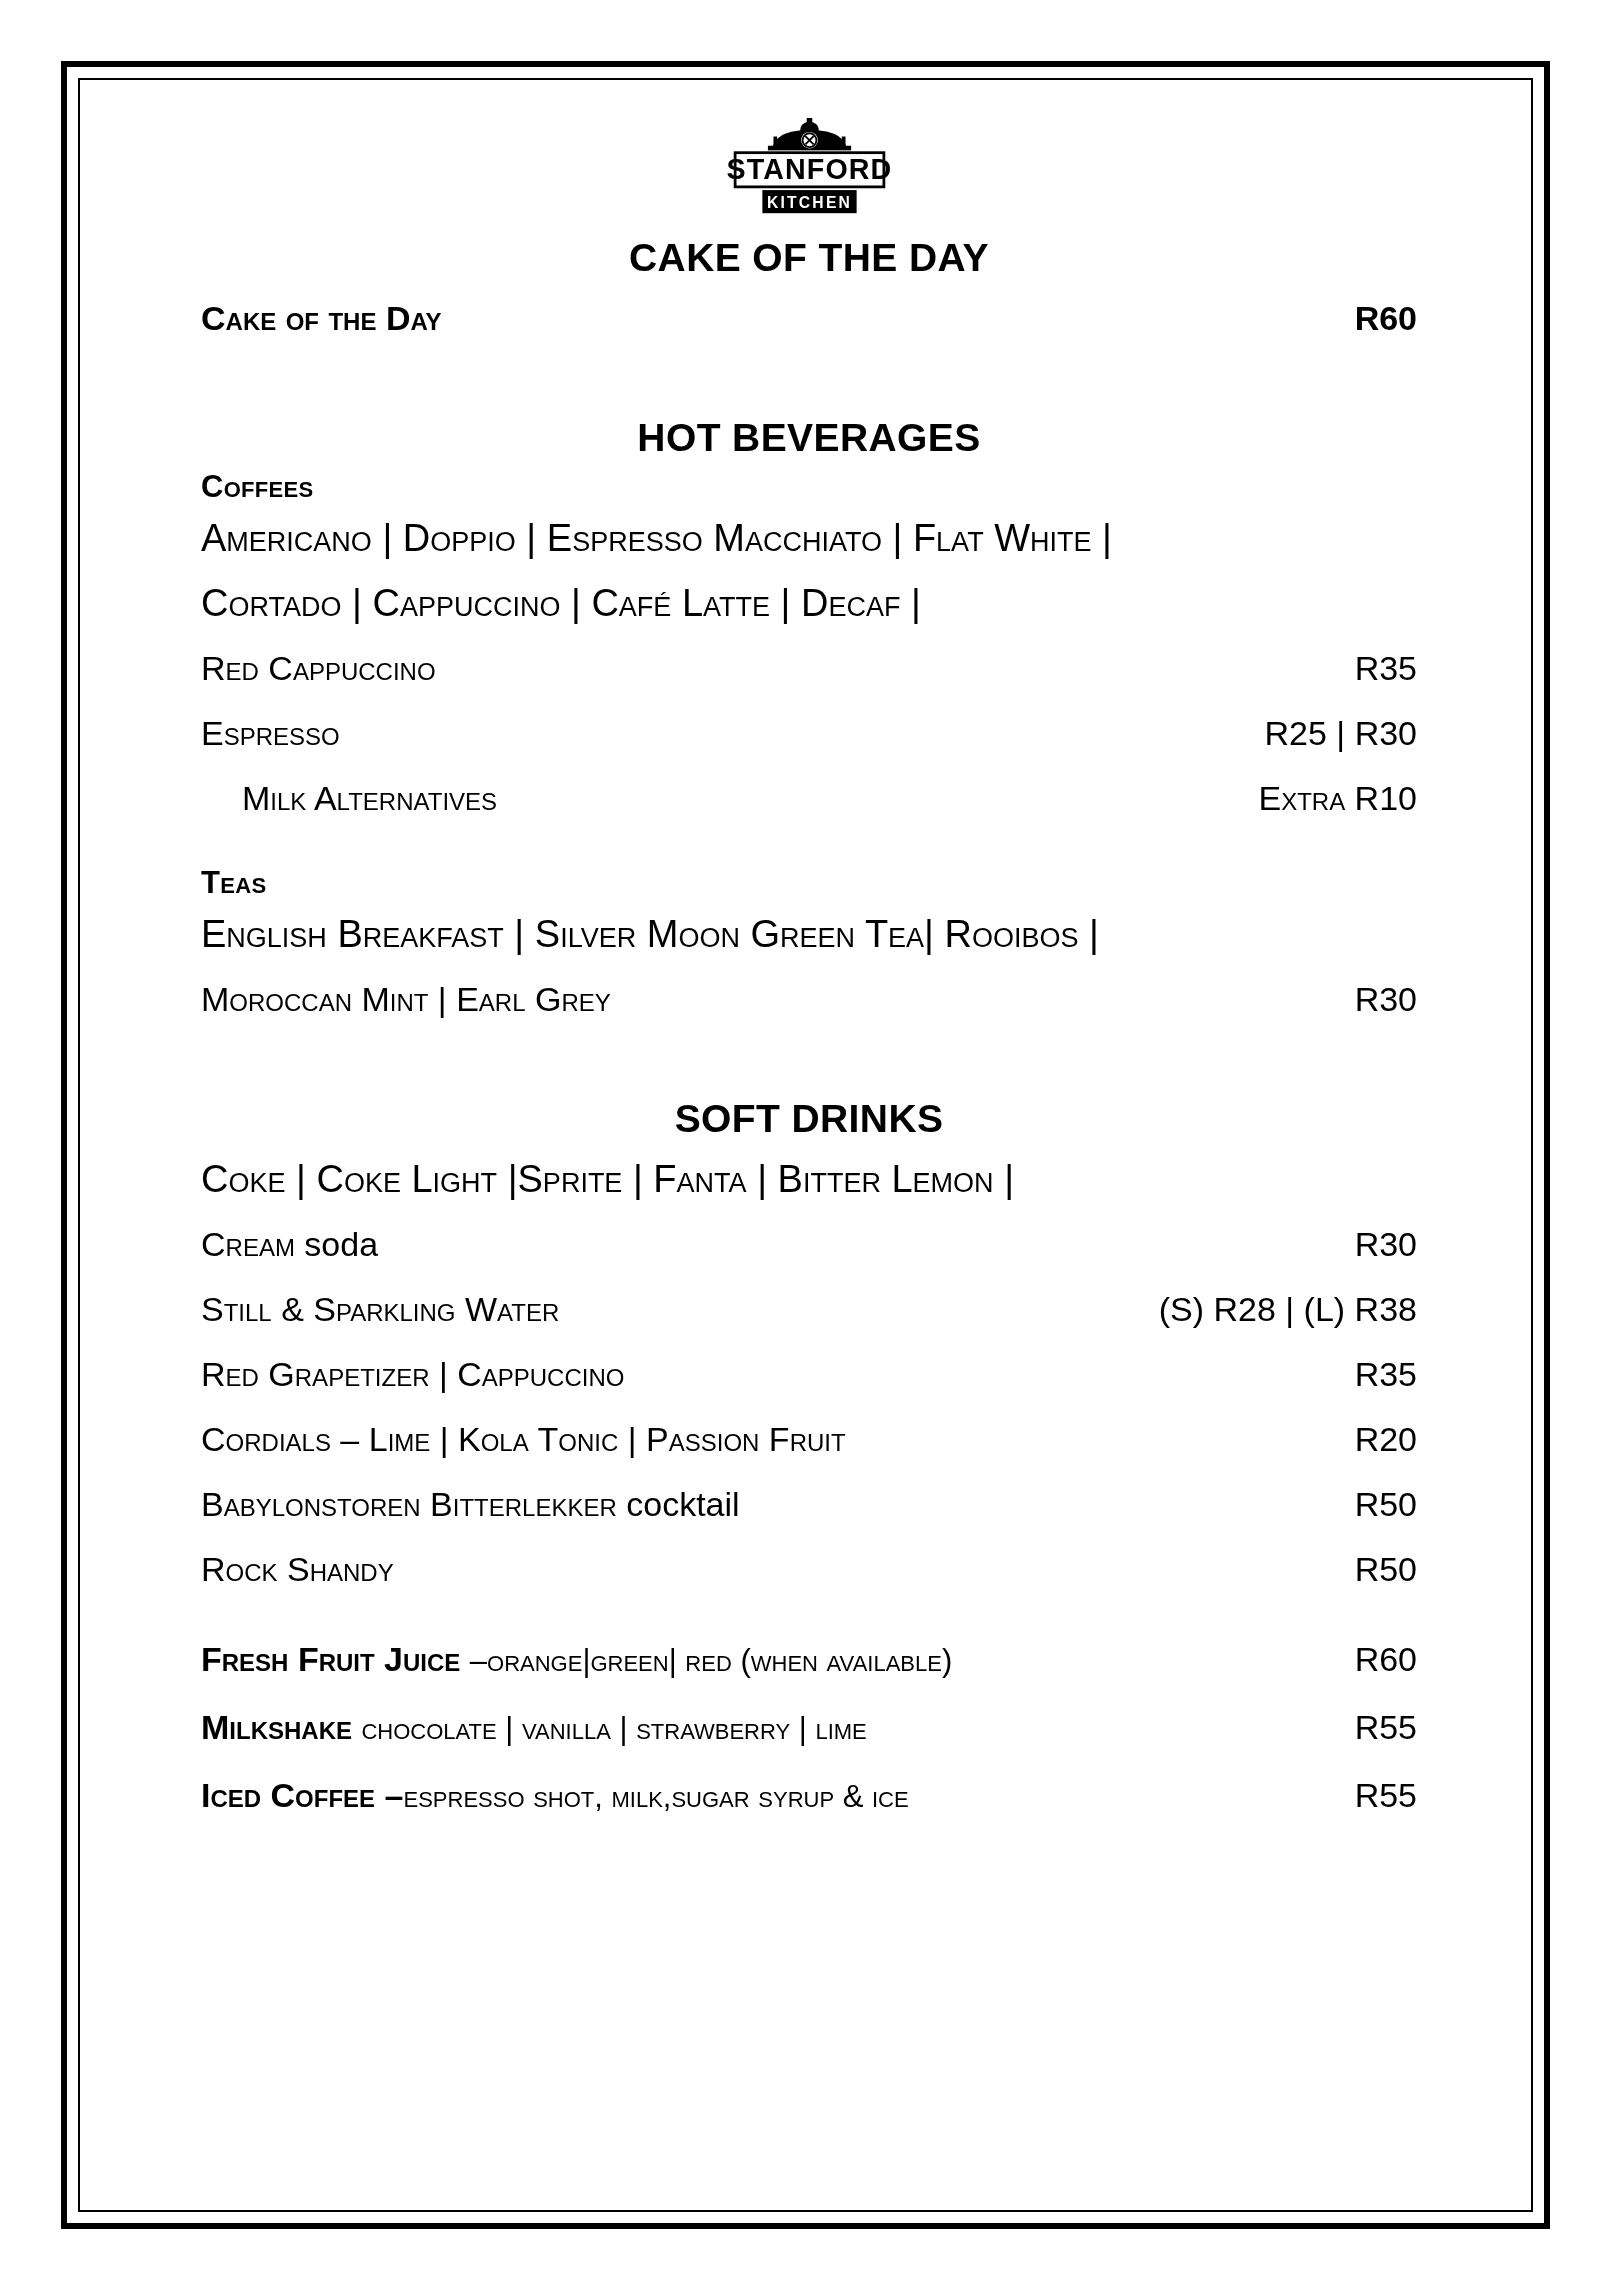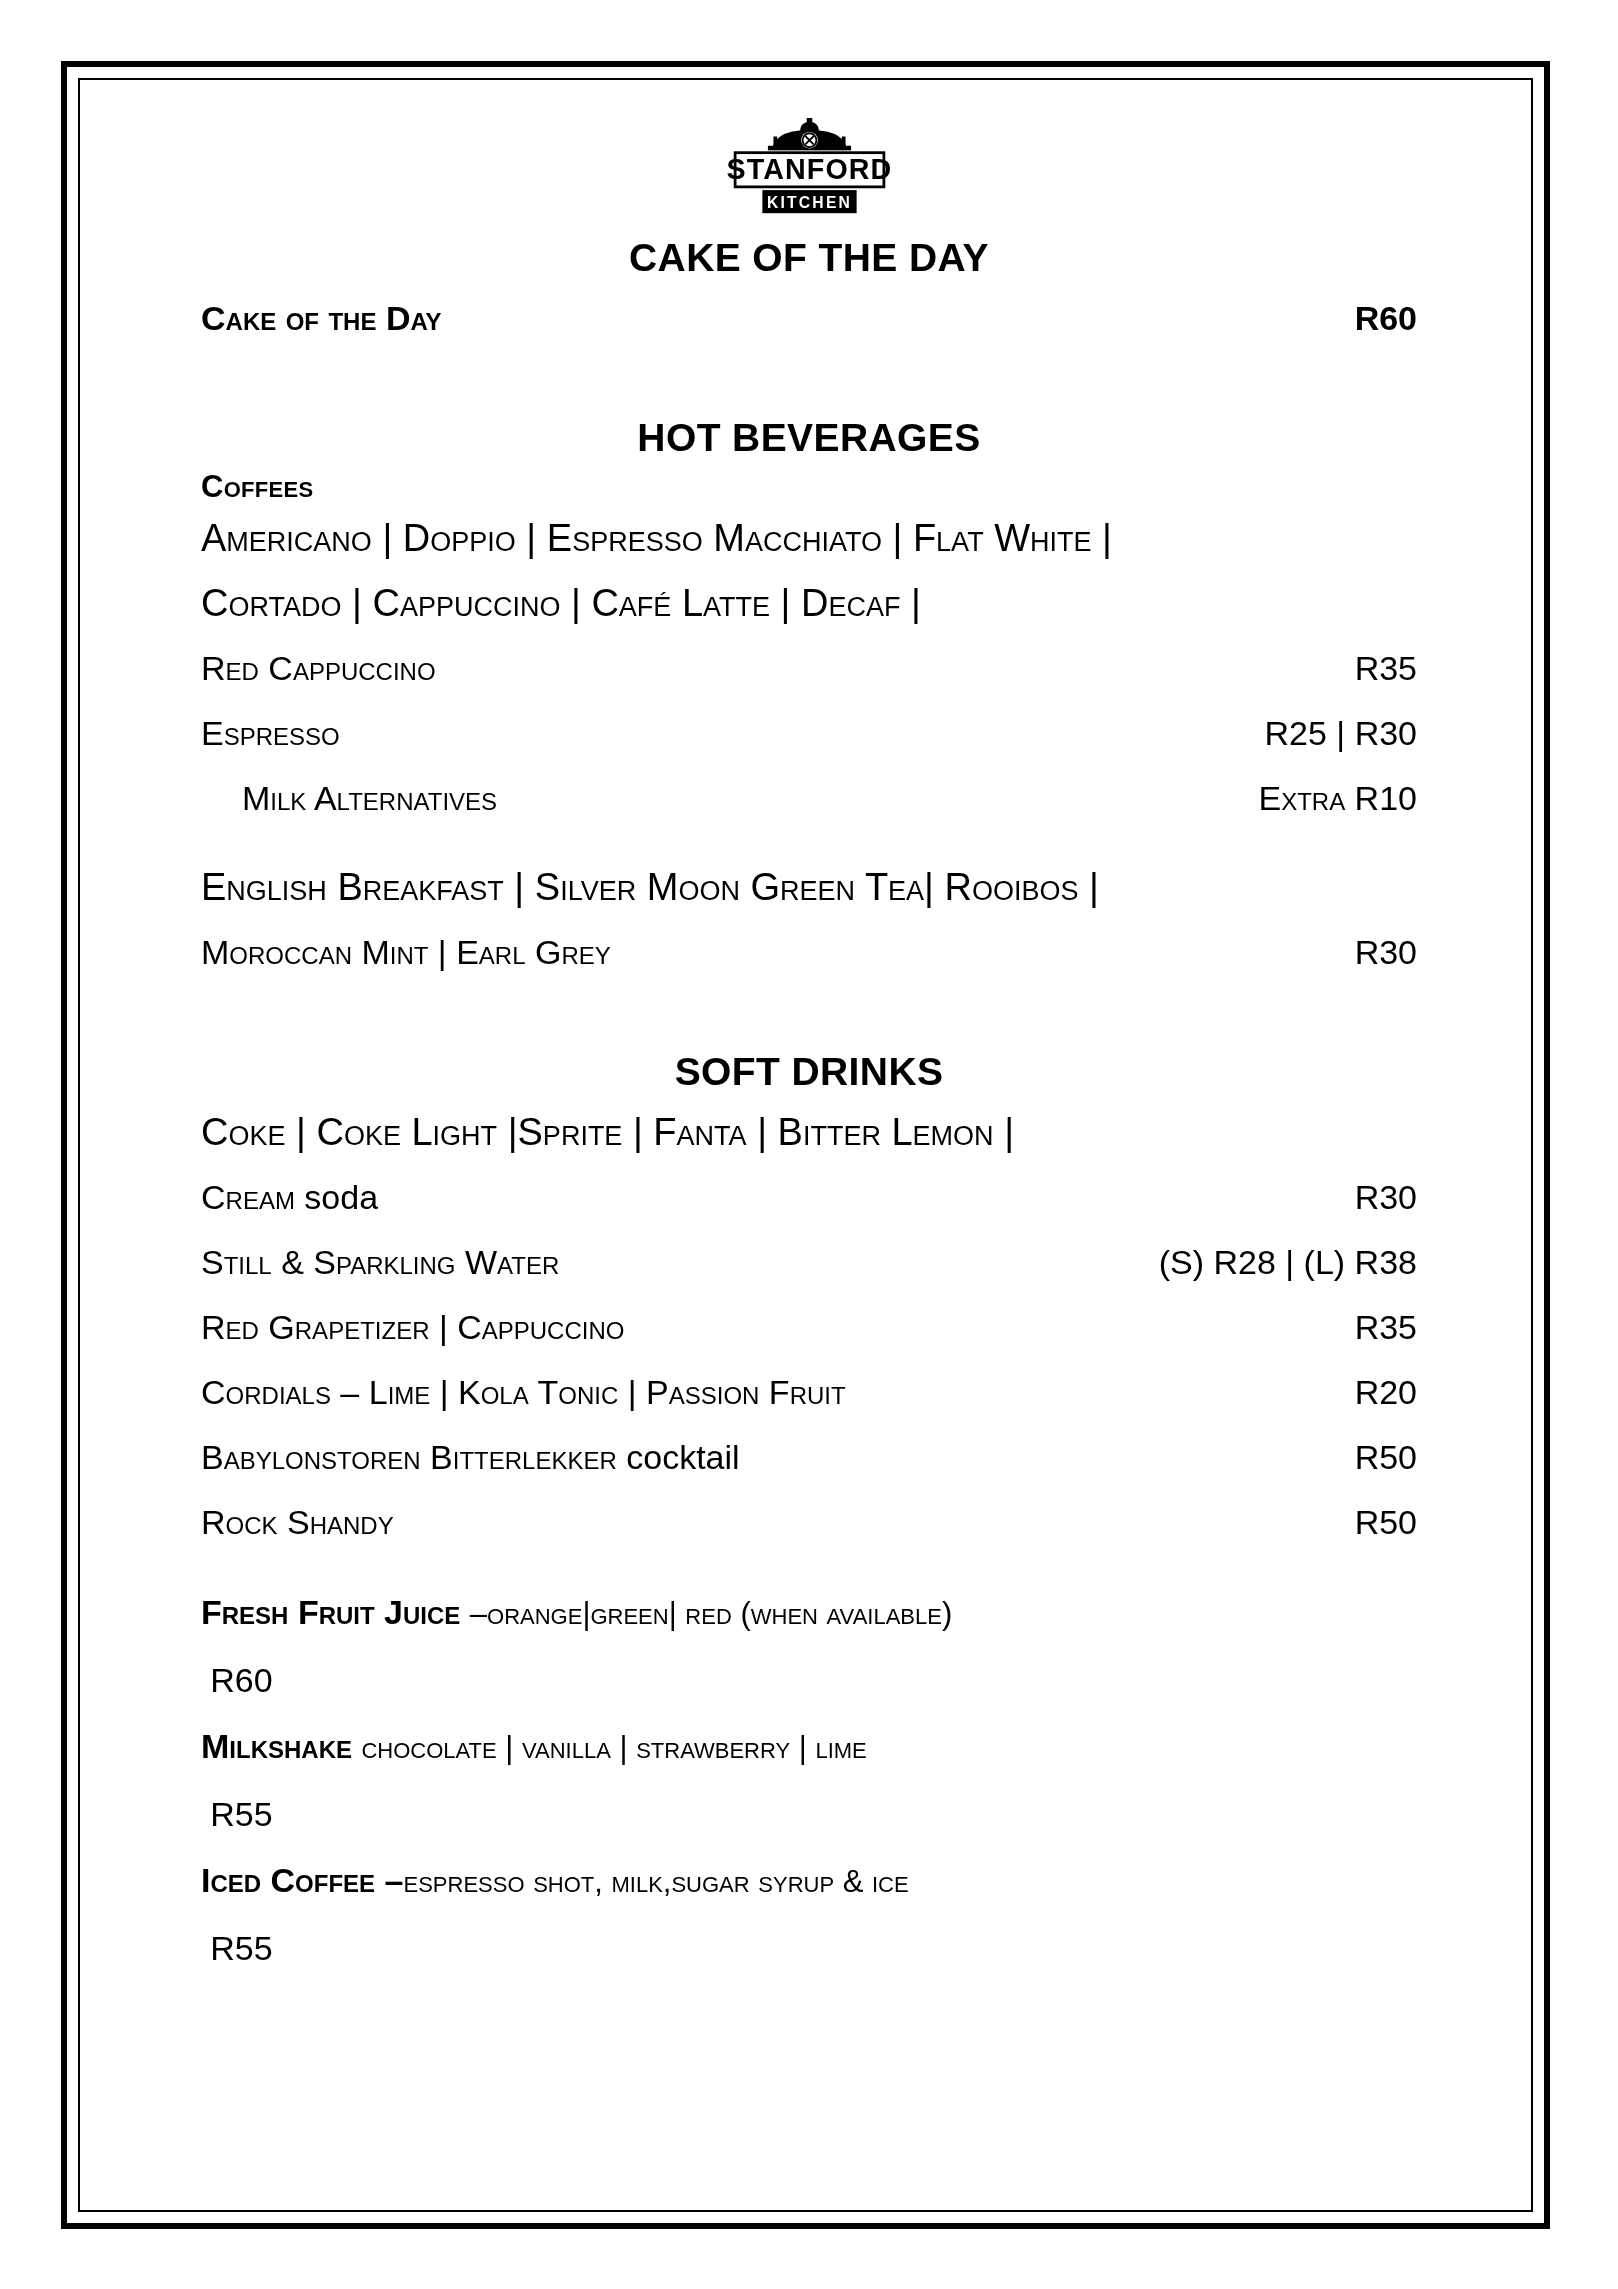--- a/index.html
+++ b/index.html
@@ -109,21 +109,20 @@
 
   .lower { font-variant: normal; }
 
   .mixed-row {
     display: flex;
     align-items: baseline;
     justify-content: space-between;
     font-size: 34px;
     line-height: 66px;
     white-space: nowrap;
-    flex-direction: column;
   }
   .mixed-row .lbl-strong {
     font-weight: bold;
     font-variant: small-caps;
   }
   .mixed-row .price { padding-left: 9.2px; }
   .tiny-caps { font-variant: small-caps; font-size: 31px; }
 </style>
 </head>
 <body>
@@ -185,20 +184,21 @@
       <span class="name">Espresso</span>
       <span class="price">R25 | R30</span>
     </div>
     <div class="row indent">
       <span class="name">Milk Alternatives</span>
       <span class="price price-sc">Extra R10</span>
     </div>
 
     <div class="spacer-sm"></div>
 
+    <div class="sub-head">Teas</div>
     <div class="list-line">English Breakfast | Silver Moon Green Tea| Rooibos |</div>
     <div class="row">
       <span class="name">Moroccan Mint | Earl Grey</span>
       <span class="price">R30</span>
     </div>
 
     <div class="spacer-md"></div>
 
     <div class="section-title">SOFT DRINKS</div>
     <div class="list-line">Coke | Coke Light |Sprite | Fanta | Bitter Lemon |</div>

